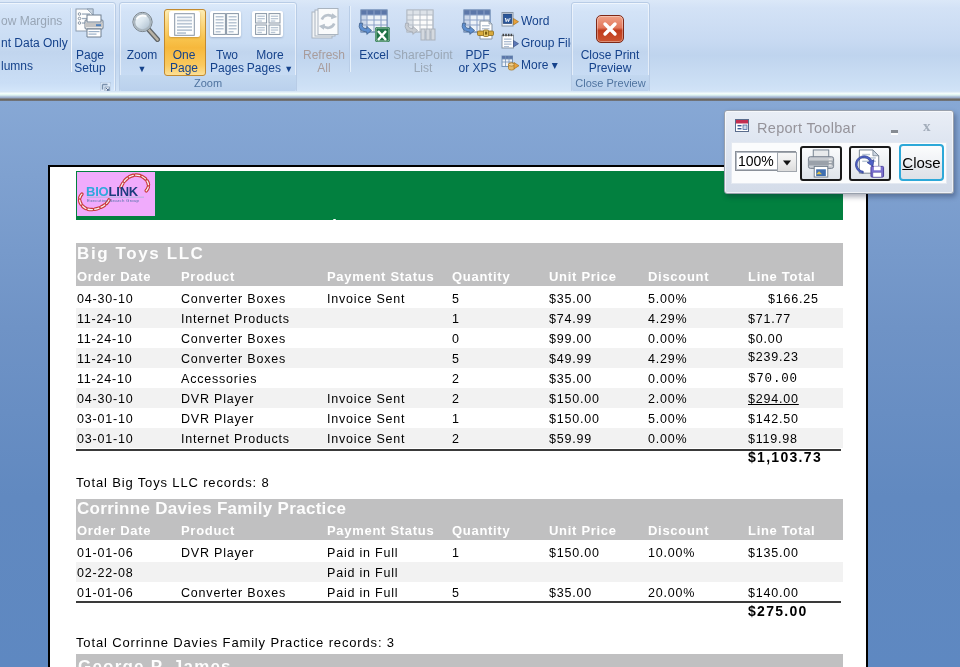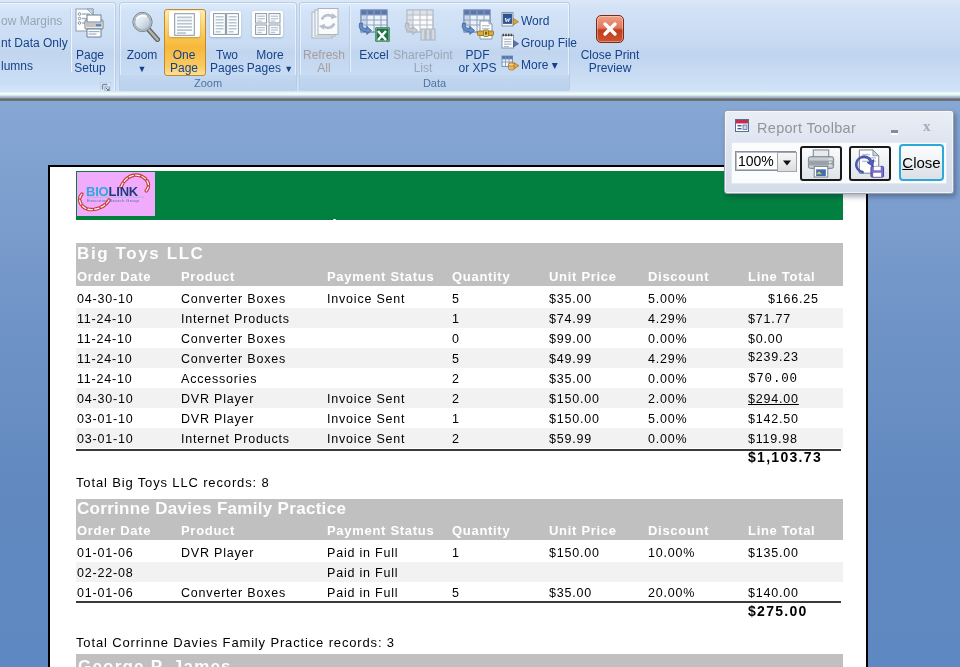--- a/index.html
+++ b/index.html
@@ -158,23 +158,20 @@
           <rect x="2.4" y="16.4" width="7.4" height="1.3"></rect>
           <rect x="2.4" y="18.8" width="4.5" height="1.3"></rect>
         <rect x="15.8" y="14" width="7.4" height="1.3"></rect>
           <rect x="15.8" y="16.4" width="7.4" height="1.3"></rect>
           <rect x="15.8" y="18.8" width="4.5" height="1.3"></rect>
       </g>
     </svg>
   </div>
   <div class="btnlabel" style="left:241px;top:49px;width:58px;">More<br>Pages <span style="font-size:9px;">▼</span></div>
 
-  <div class="rgroup" style="left:299px;width:269px;">
-    <div class="rlabel">Data</div>
-  </div>
   <div class="abs" style="left:309px;top:8px;">
     <svg width="32" height="36" viewBox="0 0 32 36">
       <rect x="3" y="4" width="20" height="26" fill="#f2f4f6" stroke="#aab4bf"></rect>
       <rect x="6" y="2" width="20" height="26" fill="#f5f7f9" stroke="#aab4bf"></rect>
       <rect x="9" y="0.5" width="20" height="26" fill="#fafbfc" stroke="#aab4bf"></rect>
       <g transform="translate(19,13.5)">
         <path d="M-6.2 -2 A6.8 6.8 0 0 1 5.5 -3.8" fill="none" stroke="#b9c2cc" stroke-width="2.6"></path>
         <path d="M6.2 2 A6.8 6.8 0 0 1 -5.5 3.8" fill="none" stroke="#b9c2cc" stroke-width="2.6"></path>
         <path d="M4.2 -8.2 l5 3.6 -6.2 2.4 z" fill="#b9c2cc"></path>
         <path d="M-4.2 8.2 l-5 -3.6 6.2 -2.4 z" fill="#b9c2cc"></path>
@@ -281,20 +278,23 @@
       <rect x="1" y="1" width="10.5" height="10.5" fill="#eef2f8" stroke="#7593b8"></rect>
       <rect x="1" y="1" width="10.5" height="3" fill="#5c77a9"></rect>
       <path d="M1 4 h10.5 M1 7 h10.5 M4.5 1 v10.5 M8 1 v10.5" stroke="#7593b8" stroke-width=".8"></path>
       <path d="M7.5 9.5 a3 1.6 0 0 1 6 0 l0 4 a3 1.6 0 0 1 -6 0 z" fill="#e3b96b" stroke="#a5721d" stroke-width=".7"></path>
       <ellipse cx="10.5" cy="9.5" rx="3" ry="1.6" fill="#f0d296" stroke="#a5721d" stroke-width=".7"></ellipse>
       <path d="M13 7.5 l5 3.2 -5 3.2 z" fill="#e9a13b" stroke="#a5721d" stroke-width=".7"></path>
     </svg>
   </div>
   <div class="abs rtext" style="left:521px;top:58px;">More ▾</div>
 
+  <div class="rgroup" style="left:571px;width:77px;">
+    <div class="rlabel">Close Preview</div>
+  </div>
   <div class="abs" style="left:596px;top:15px;width:26px;height:26px;border-radius:5px;border:1px solid #7e2817;
       background:linear-gradient(180deg,#f0a086 0%,#e2785c 45%,#c03b1c 55%,#cc5430 100%);
       box-shadow:inset 0 0 0 1px rgba(255,255,255,.35);">
     <svg width="26" height="26" viewBox="0 0 26 26" style="position:absolute;left:0;top:0;">
       <path d="M8 8 L18 18 M18 8 L8 18" stroke="#fff" stroke-width="3.4" stroke-linecap="round"></path>
     </svg>
   </div>
   <div class="btnlabel" style="left:574px;top:49px;width:72px;">Close Print<br>Preview</div>
 </div>
 <div id="darkband"></div>

